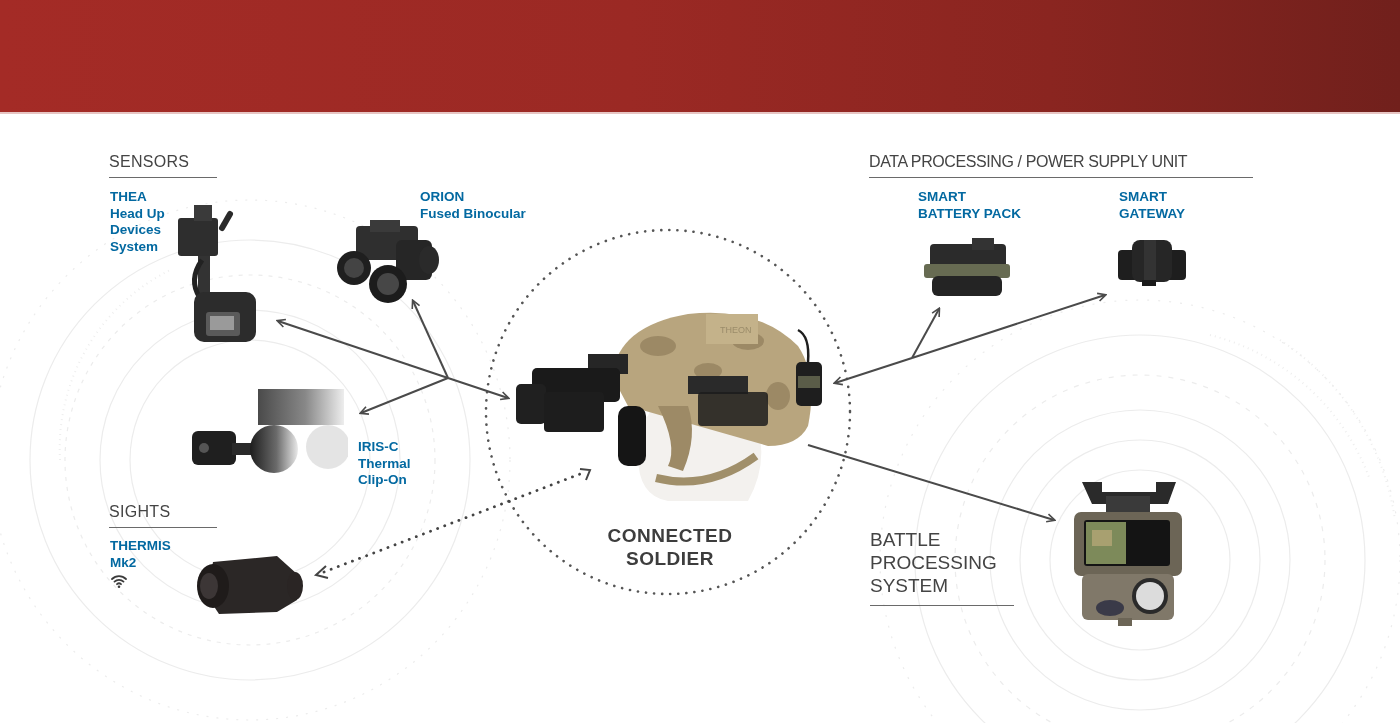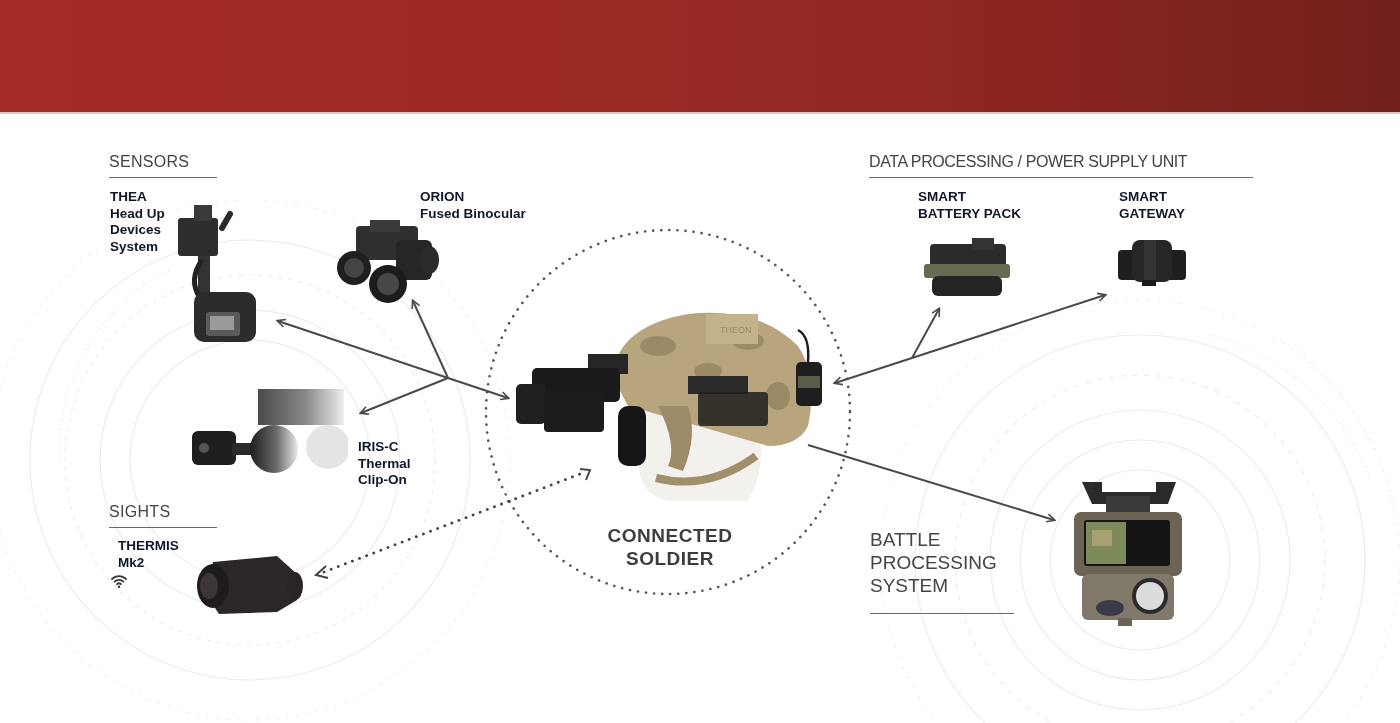--- a/index.html
+++ b/index.html
@@ -14,23 +14,23 @@
   }
   .header .title { position: absolute; left: 0; right: 0; top: 14px; font-size: 44px; line-height: 48px; letter-spacing: 0.5px; }
   .header .subtitle { position: absolute; left: 0; right: 0; top: 62px; font-size: 31px; line-height: 36px; letter-spacing: 0.2px; }
 
   .bg-deco { position: absolute; left: 0; top: 114px; width: 1400px; height: 609px; pointer-events: none; }
 
   .section-head {
     position: absolute; font-size: 16px; color: #444444; letter-spacing: 0.3px;
     padding-bottom: 4px; border-bottom: 1.5px solid #6a6a6a; line-height: 22px;
   }
-  .label { position: absolute; font-weight: bold; font-size: 13.5px; line-height: 16.5px; color: #0f172a; }
+  .label { position: absolute; font-weight: bold; font-size: 13.5px; line-height: 16.5px; color: #0369a1; }
   .big-label { position: absolute; font-weight: bold; font-size: 19px; line-height: 23px; color: #3d3d3d; text-align: center; letter-spacing: 0.5px; }
-  .bms-label { position: absolute; font-size: 19px; line-height: 23px; color: #444; padding-bottom: 16px; border-bottom: 1.5px solid #6a6a6a; width: 144px; }
+  .bms-label { position: absolute; font-size: 19px; line-height: 23px; color: #444; padding-bottom: 8px; border-bottom: 1.5px solid #6a6a6a; width: 144px; }
 
   .device { position: absolute; }
   .overlay { position: absolute; left: 0; top: 0; width: 1400px; height: 723px; pointer-events: none; }
 </style>
 </head>
 <body>
 
 <div class="header">
 </div>
 
@@ -68,21 +68,21 @@
 <div class="label" style="left:420px; top:189px;">
   <div>ORION</div>
   <div>Fused Binocular</div>
 </div>
 <div class="label" style="left:358px; top:426px;margin-top:13px;">
   <div>IRIS-C</div>
   <div>Thermal</div>
   <div>Clip-On</div>
 </div>
 
-<div class="label" style="left:110px; top:538px;margin-left:8px;">
+<div class="label" style="left:110px; top:538px;">
   <div>THERMIS</div>
   <div>Mk2</div>
 </div>
 <svg style="position:absolute; left:110px; top:573px;" width="18" height="16" viewBox="0 0 18 16">
   <g fill="none" stroke="#3b3b3b" stroke-width="1.8" stroke-linecap="round">
     <path d="M2 6 A10 10 0 0 1 16 6"></path>
     <path d="M4.5 8.6 A6.5 6.5 0 0 1 13.5 8.6"></path>
     <path d="M7 11.2 A3 3 0 0 1 11 11.2"></path>
   </g>
   <circle cx="9" cy="13.8" r="1.3" fill="#3b3b3b"></circle>

